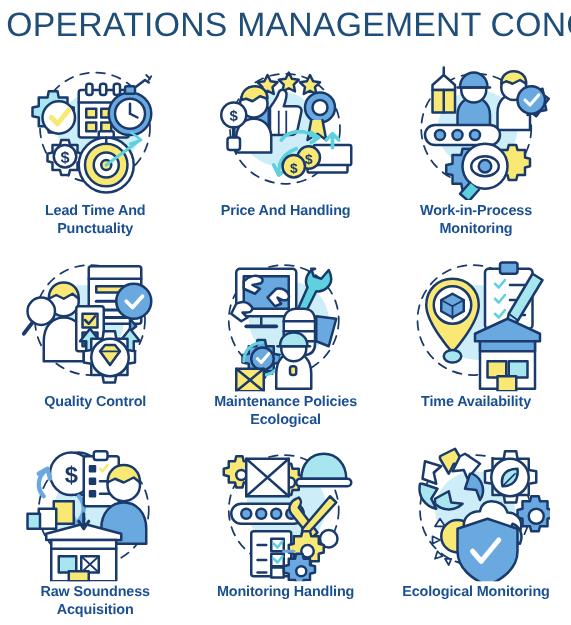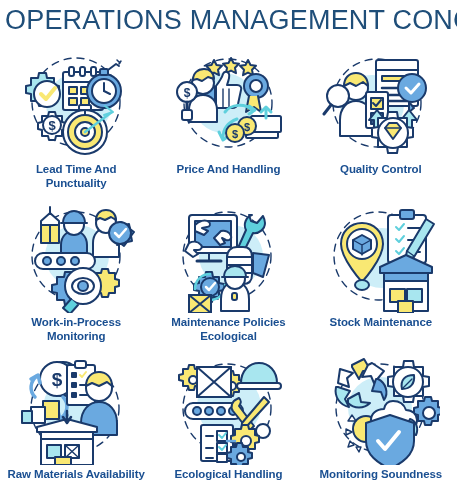--- a/index.html
+++ b/index.html
@@ -171,20 +171,64 @@
           </g>
         </svg>
       </div>
       <div class="caption">Price And Handling</div>
     </div>
 
     <div class="cell">
       <div class="icon-wrap">
         <svg viewBox="0 0 118 112" xmlns="http://www.w3.org/2000/svg">
           <g fill="none" stroke="#1a3a6b" stroke-width="2" stroke-linecap="round" stroke-linejoin="round">
+            <ellipse cx="60" cy="55" rx="32" ry="31" fill="#cdeef8" stroke="none"></ellipse>
+            <circle cx="59" cy="55" r="44" stroke="#1a3a6b" stroke-width="1.4" stroke-dasharray="7 6" fill="none"></circle>
+
+            <path d="M24 20 l9 -8 9 8 0 4 -18 0 z" fill="#ffffff"></path>
+            <rect x="24" y="24" width="18" height="18" fill="#f9e873"></rect>
+            <line x1="33" y1="24" x2="33" y2="42"></line>
+            <line x1="33" y1="12" x2="33" y2="6"></line>
+
+            <path d="M44 44 c0-9 6-14 13-14 7 0 13 5 13 14 l0 12 -26 0 z" fill="#6aa9e0"></path>
+            <circle cx="57" cy="24" r="10" fill="#ffffff"></circle>
+            <path d="M46 22 c0-7 5-12 11-12 6 0 11 5 11 12 z" fill="#6aa9e0"></path>
+            <line x1="44" y1="22" x2="70" y2="22"></line>
+
+            <path d="M76 42 c0-9 6-15 13-15 7 0 13 6 13 15 l0 14 -26 0 z" fill="#ffffff"></path>
+            <circle cx="89" cy="22" r="10" fill="#ffffff"></circle>
+            <path d="M79 19 c0-6 4-10 10-10 6 0 10 4 10 10 l-5 -3 -6 3 -5 -2 z" fill="#f9e873"></path>
+            <path d="M100 44 l10 -4" stroke="#1a3a6b"></path>
+
+            <path d="M104 20 l5 1 3 -4 4 3 4 -1 1 5 4 3 -3 4 1 5 -5 1 -3 4 -4 -3 z" fill="#6aa9e0" transform="translate(-8,4)"></path>
+            <circle cx="103" cy="32" r="11" fill="#6aa9e0"></circle>
+            <path d="M98 32 l4 4 7 -8" stroke="#ffffff" stroke-width="2.5" fill="none"></path>
+
+            <rect x="18" y="52" width="60" height="16" rx="8" fill="#ffffff"></rect>
+            <circle cx="30" cy="60" r="4" fill="#6aa9e0"></circle>
+            <circle cx="44" cy="60" r="4" fill="#6aa9e0"></circle>
+            <circle cx="58" cy="60" r="4" fill="#6aa9e0"></circle>
+
+            <path d="M40 76 l7 0 1 -5 7 0 1 5 6 0 0 7 5 1 0 7 -5 1 0 7 -6 0 -1 5 -7 0 -1 -5 -7 0 0 -7 -5 -1 0 -7 5 -1 z" fill="#6aa9e0"></path>
+            <path d="M78 72 l6 0 1 -4 6 0 1 4 6 0 0 6 4 1 0 6 -4 1 0 6 -6 0 -1 4 -6 0 -1 -4 -6 0 0 -6 -4 -1 0 -6 4 -1 z" fill="#f9e873"></path>
+
+            <circle cx="66" cy="85" r="18" fill="#ffffff"></circle>
+            <ellipse cx="66" cy="85" rx="11" ry="8" fill="#ffffff"></ellipse>
+            <circle cx="66" cy="85" r="5" fill="#6aa9e0"></circle>
+            <path d="M54 98 l-8 9 7 6 8 -9" fill="#5fd0dd"></path>
+          </g>
+        </svg>
+      </div>
+      <div class="caption">Work-in-Process Monitoring</div>
+    </div>
+
+    <div class="cell">
+      <div class="icon-wrap">
+        <svg viewBox="0 0 118 112" xmlns="http://www.w3.org/2000/svg">
+          <g fill="none" stroke="#1a3a6b" stroke-width="2" stroke-linecap="round" stroke-linejoin="round">
             <ellipse cx="50" cy="57" rx="32" ry="30" fill="#cdeef8" stroke="none"></ellipse>
             <circle cx="55" cy="55" r="44" stroke="#1a3a6b" stroke-width="1.4" stroke-dasharray="7 6" fill="none"></circle>
 
             <rect x="54" y="12" width="42" height="46" rx="2" fill="#ffffff"></rect>
             <line x1="54" y1="22" x2="96" y2="22"></line>
             <rect x="60" y="28" width="26" height="5" fill="#f9e873"></rect>
             <line x1="60" y1="40" x2="86" y2="40" stroke-width="2.5"></line>
             <line x1="60" y1="47" x2="78" y2="47" stroke-width="2.5"></line>
             <line x1="60" y1="53" x2="86" y2="53" stroke-width="2.5"></line>
 
@@ -208,64 +252,20 @@
             <path d="M84 86 l0 -14 -5 0 8 -10 8 10 -5 0 0 14 z" fill="#a8e6ef"></path>
 
             <path d="M56 70 l9 0 1 -6 9 0 1 6 9 0 0 9 6 1 0 9 -6 1 0 9 -9 0 -1 6 -9 0 -1 -6 -9 0 0 -9 -6 -1 0 -9 6 -1 z" fill="#ffffff"></path>
             <circle cx="71" cy="85" r="15" fill="#ffffff"></circle>
             <path d="M63 80 l4 -5 8 0 4 5 -8 11 z" fill="#f9e873"></path>
             <line x1="63" y1="80" x2="79" y2="80" stroke="#1a3a6b" stroke-width="1.4"></line>
           </g>
         </svg>
       </div>
       <div class="caption">Quality Control</div>
-    </div>
-
-    <div class="cell">
-      <div class="icon-wrap">
-        <svg viewBox="0 0 118 112" xmlns="http://www.w3.org/2000/svg">
-          <g fill="none" stroke="#1a3a6b" stroke-width="2" stroke-linecap="round" stroke-linejoin="round">
-            <ellipse cx="60" cy="55" rx="32" ry="31" fill="#cdeef8" stroke="none"></ellipse>
-            <circle cx="59" cy="55" r="44" stroke="#1a3a6b" stroke-width="1.4" stroke-dasharray="7 6" fill="none"></circle>
-
-            <path d="M24 20 l9 -8 9 8 0 4 -18 0 z" fill="#ffffff"></path>
-            <rect x="24" y="24" width="18" height="18" fill="#f9e873"></rect>
-            <line x1="33" y1="24" x2="33" y2="42"></line>
-            <line x1="33" y1="12" x2="33" y2="6"></line>
-
-            <path d="M44 44 c0-9 6-14 13-14 7 0 13 5 13 14 l0 12 -26 0 z" fill="#6aa9e0"></path>
-            <circle cx="57" cy="24" r="10" fill="#ffffff"></circle>
-            <path d="M46 22 c0-7 5-12 11-12 6 0 11 5 11 12 z" fill="#6aa9e0"></path>
-            <line x1="44" y1="22" x2="70" y2="22"></line>
-
-            <path d="M76 42 c0-9 6-15 13-15 7 0 13 6 13 15 l0 14 -26 0 z" fill="#ffffff"></path>
-            <circle cx="89" cy="22" r="10" fill="#ffffff"></circle>
-            <path d="M79 19 c0-6 4-10 10-10 6 0 10 4 10 10 l-5 -3 -6 3 -5 -2 z" fill="#f9e873"></path>
-            <path d="M100 44 l10 -4" stroke="#1a3a6b"></path>
-
-            <path d="M104 20 l5 1 3 -4 4 3 4 -1 1 5 4 3 -3 4 1 5 -5 1 -3 4 -4 -3 z" fill="#6aa9e0" transform="translate(-8,4)"></path>
-            <circle cx="103" cy="32" r="11" fill="#6aa9e0"></circle>
-            <path d="M98 32 l4 4 7 -8" stroke="#ffffff" stroke-width="2.5" fill="none"></path>
-
-            <rect x="18" y="52" width="60" height="16" rx="8" fill="#ffffff"></rect>
-            <circle cx="30" cy="60" r="4" fill="#6aa9e0"></circle>
-            <circle cx="44" cy="60" r="4" fill="#6aa9e0"></circle>
-            <circle cx="58" cy="60" r="4" fill="#6aa9e0"></circle>
-
-            <path d="M40 76 l7 0 1 -5 7 0 1 5 6 0 0 7 5 1 0 7 -5 1 0 7 -6 0 -1 5 -7 0 -1 -5 -7 0 0 -7 -5 -1 0 -7 5 -1 z" fill="#6aa9e0"></path>
-            <path d="M78 72 l6 0 1 -4 6 0 1 4 6 0 0 6 4 1 0 6 -4 1 0 6 -6 0 -1 4 -6 0 -1 -4 -6 0 0 -6 -4 -1 0 -6 4 -1 z" fill="#f9e873"></path>
-
-            <circle cx="66" cy="85" r="18" fill="#ffffff"></circle>
-            <ellipse cx="66" cy="85" rx="11" ry="8" fill="#ffffff"></ellipse>
-            <circle cx="66" cy="85" r="5" fill="#6aa9e0"></circle>
-            <path d="M54 98 l-8 9 7 6 8 -9" fill="#5fd0dd"></path>
-          </g>
-        </svg>
-      </div>
-      <div class="caption">Work-in-Process Monitoring</div>
     </div>
 
     <div class="cell">
       <div class="icon-wrap">
         <svg viewBox="0 0 118 112" xmlns="http://www.w3.org/2000/svg">
           <g fill="none" stroke="#1a3a6b" stroke-width="2" stroke-linecap="round" stroke-linejoin="round">
             <ellipse cx="62" cy="55" rx="32" ry="31" fill="#cdeef8" stroke="none"></ellipse>
             <circle cx="58" cy="55" r="44" stroke="#1a3a6b" stroke-width="1.4" stroke-dasharray="7 6" fill="none"></circle>
 
             <rect x="20" y="14" width="48" height="38" rx="3" fill="#ffffff"></rect>
@@ -331,21 +331,21 @@
 
             <path d="M58 66 l26 -12 26 12 0 6 -52 0 z" fill="#6aa9e0"></path>
             <rect x="62" y="72" width="44" height="38" fill="#ffffff"></rect>
             <rect x="62" y="72" width="44" height="8" fill="#6aa9e0"></rect>
             <rect x="68" y="88" width="15" height="13" fill="#f9e873"></rect>
             <rect x="85" y="88" width="15" height="13" fill="#a8e6ef"></rect>
             <rect x="76" y="100" width="15" height="12" fill="#f9e873"></rect>
           </g>
         </svg>
       </div>
-      <div class="caption">Stock Maintenance</div>
+      <div class="caption">Time Availability</div>
     </div>
 
     <div class="cell">
       <div class="icon-wrap">
         <svg viewBox="0 0 118 112" xmlns="http://www.w3.org/2000/svg">
           <g fill="none" stroke="#1a3a6b" stroke-width="2" stroke-linecap="round" stroke-linejoin="round">
             <ellipse cx="58" cy="55" rx="32" ry="31" fill="#cdeef8" stroke="none"></ellipse>
             <circle cx="58" cy="55" r="44" stroke="#1a3a6b" stroke-width="1.4" stroke-dasharray="7 6" fill="none"></circle>
 
             <circle cx="46" cy="26" r="17" fill="#a8e6ef"></circle>
@@ -379,21 +379,21 @@
             <line x1="24" y1="86" x2="76" y2="86"></line>
             <rect x="30" y="92" width="14" height="13" fill="#a8e6ef"></rect>
             <rect x="48" y="92" width="14" height="13" fill="#ffffff"></rect>
             <path d="M48 92 l14 13 M62 92 l-14 13" stroke="#1a3a6b" stroke-width="1.4"></path>
             <rect x="38" y="104" width="16" height="8" fill="#f9e873"></rect>
             <path d="M50 58 l0 10" stroke="#1a3a6b" stroke-width="2.5"></path>
             <path d="M46 64 l4 6 4 -6" stroke="#1a3a6b" stroke-width="2.5" fill="none"></path>
           </g>
         </svg>
       </div>
-      <div class="caption">Raw Materials Availability</div>
+      <div class="caption">Raw Soundness Acquisition</div>
     </div>
 
     <div class="cell">
       <div class="icon-wrap">
         <svg viewBox="0 0 118 112" xmlns="http://www.w3.org/2000/svg">
           <g fill="none" stroke="#1a3a6b" stroke-width="2" stroke-linecap="round" stroke-linejoin="round">
             <ellipse cx="60" cy="53" rx="32" ry="31" fill="#cdeef8" stroke="none"></ellipse>
             <circle cx="58" cy="55" r="44" stroke="#1a3a6b" stroke-width="1.4" stroke-dasharray="7 6" fill="none"></circle>
 
             <path d="M14 16 l5 0 1 -4 5 0 1 4 5 0 0 5 4 1 0 5 -4 1 0 5 -5 0 -1 4 -5 0 -1 -4 -5 0 0 -5 -4 -1 0 -5 4 -1 z" fill="#f9e873"></path>
@@ -428,21 +428,21 @@
             <line x1="37" y1="105" x2="44" y2="105" stroke-width="2"></line>
 
             <path d="M66 76 l6 0 1 -4 6 0 1 4 6 0 0 6 4 1 0 6 -4 1 0 6 -6 0 -1 4 -6 0 -1 -4 -6 0 0 -6 -4 -1 0 -6 4 -1 z" fill="#f9e873"></path>
             <circle cx="77" cy="88" r="5" fill="#ffffff"></circle>
             <path d="M62 94 l5 0 1 -4 5 0 1 4 5 0 0 5 4 1 0 5 -4 1 0 5 -5 0 -1 4 -5 0 -1 -4 -5 0 0 -5 -4 -1 0 -5 4 -1 z" fill="#6aa9e0"></path>
             <circle cx="72" cy="104" r="4" fill="#ffffff"></circle>
             <line x1="58" y1="88" x2="66" y2="88" stroke="#6aa9e0" stroke-width="2.5"></line>
           </g>
         </svg>
       </div>
-      <div class="caption">Ecological Handling</div>
+      <div class="caption">Monitoring Handling</div>
     </div>
 
     <div class="cell">
       <div class="icon-wrap">
         <svg viewBox="0 0 118 112" xmlns="http://www.w3.org/2000/svg">
           <g fill="none" stroke="#1a3a6b" stroke-width="2" stroke-linecap="round" stroke-linejoin="round">
             <ellipse cx="58" cy="55" rx="32" ry="31" fill="#cdeef8" stroke="none"></ellipse>
             <circle cx="58" cy="55" r="44" stroke="#1a3a6b" stroke-width="1.4" stroke-dasharray="7 6" fill="none"></circle>
 
             <path d="M30 12 l12 -6 7 12 -8 0 -4 8 -7 -12 z" fill="#f9e873"></path>
@@ -469,17 +469,17 @@
             <path d="M68 62 l24 8 0 18 c0 14 -12 22 -24 28 -12 -6 -24 -14 -24 -28 l0 -18 z" fill="#6aa9e0"></path>
             <path d="M56 88 l7 8 14 -17" stroke="#ffffff" stroke-width="4" fill="none"></path>
 
             <path d="M30 62 l4 6 -8 0 z" fill="#ffffff" stroke-width="1.4"></path>
             <path d="M24 76 l6 3 -6 3 z" fill="#ffffff" stroke-width="1.4"></path>
             <path d="M34 94 l5 0 -2 5 z" fill="#ffffff" stroke-width="1.4"></path>
             <path d="M28 88 l4 4 -6 2 z" fill="#ffffff" stroke-width="1.4"></path>
           </g>
         </svg>
       </div>
-      <div class="caption">Monitoring Soundness</div>
+      <div class="caption">Ecological Monitoring</div>
     </div>
 
   </div>
 </div>
 
 </body></html>

